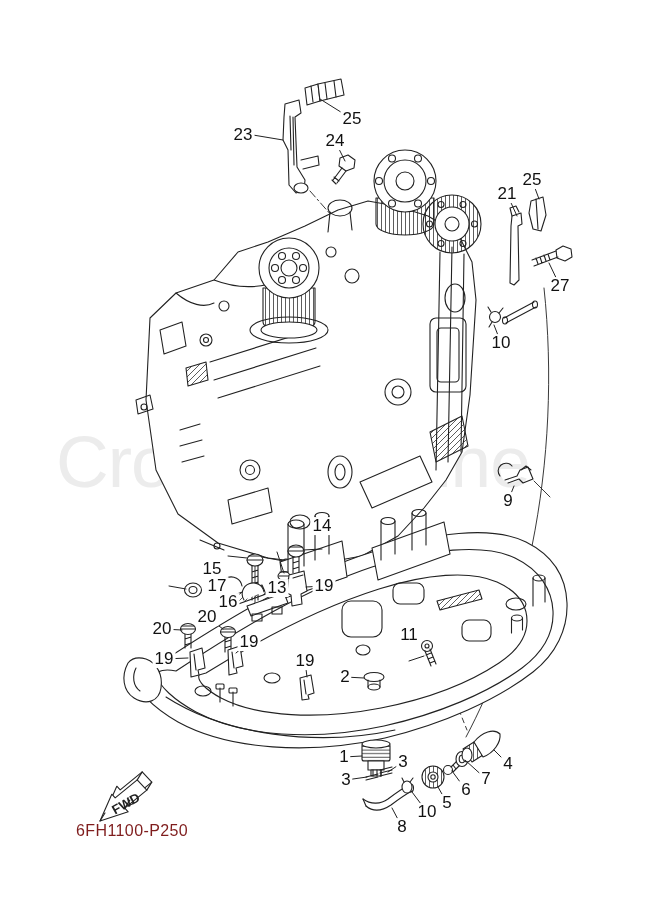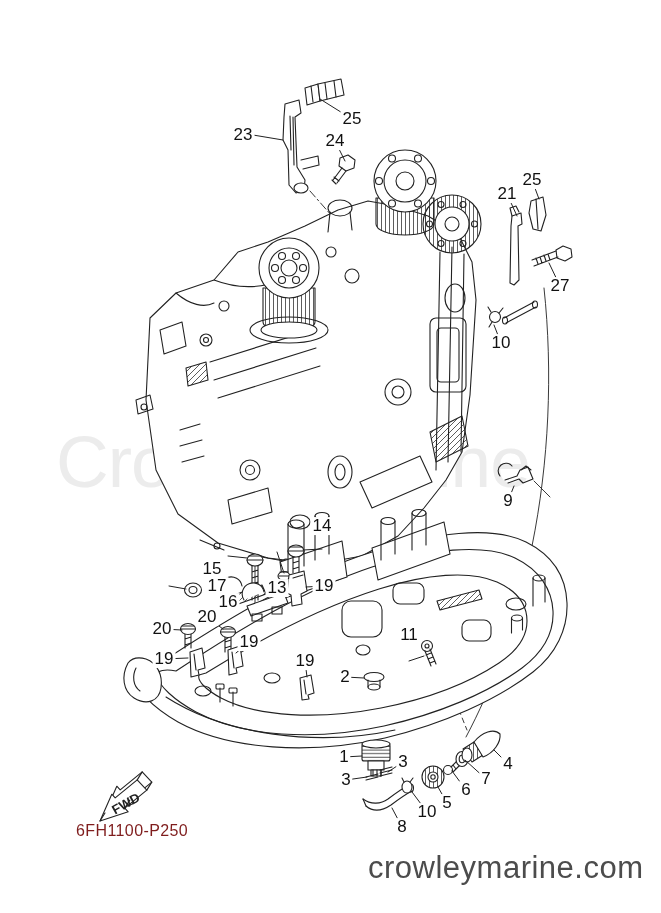--- a/index.html
+++ b/index.html
@@ -331,14 +331,13 @@
       <div class="callout" style="left: 346px; top: 780px;">3</div>
       <div class="callout" style="left: 508px; top: 764px;">4</div>
       <div class="callout" style="left: 486px; top: 779px;">7</div>
       <div class="callout" style="left: 466px; top: 790px;">6</div>
       <div class="callout" style="left: 447px; top: 803px;">5</div>
       <div class="callout" style="left: 427px; top: 812px;">10</div>
       <div class="callout" style="left: 402px; top: 827px;">8</div>
     </div>
 
   <div id="diagram-code">6FH1100-P250</div>
-  <div id="site-name">crowleymarine.com</div>
 </div>
 
 </body></html>

